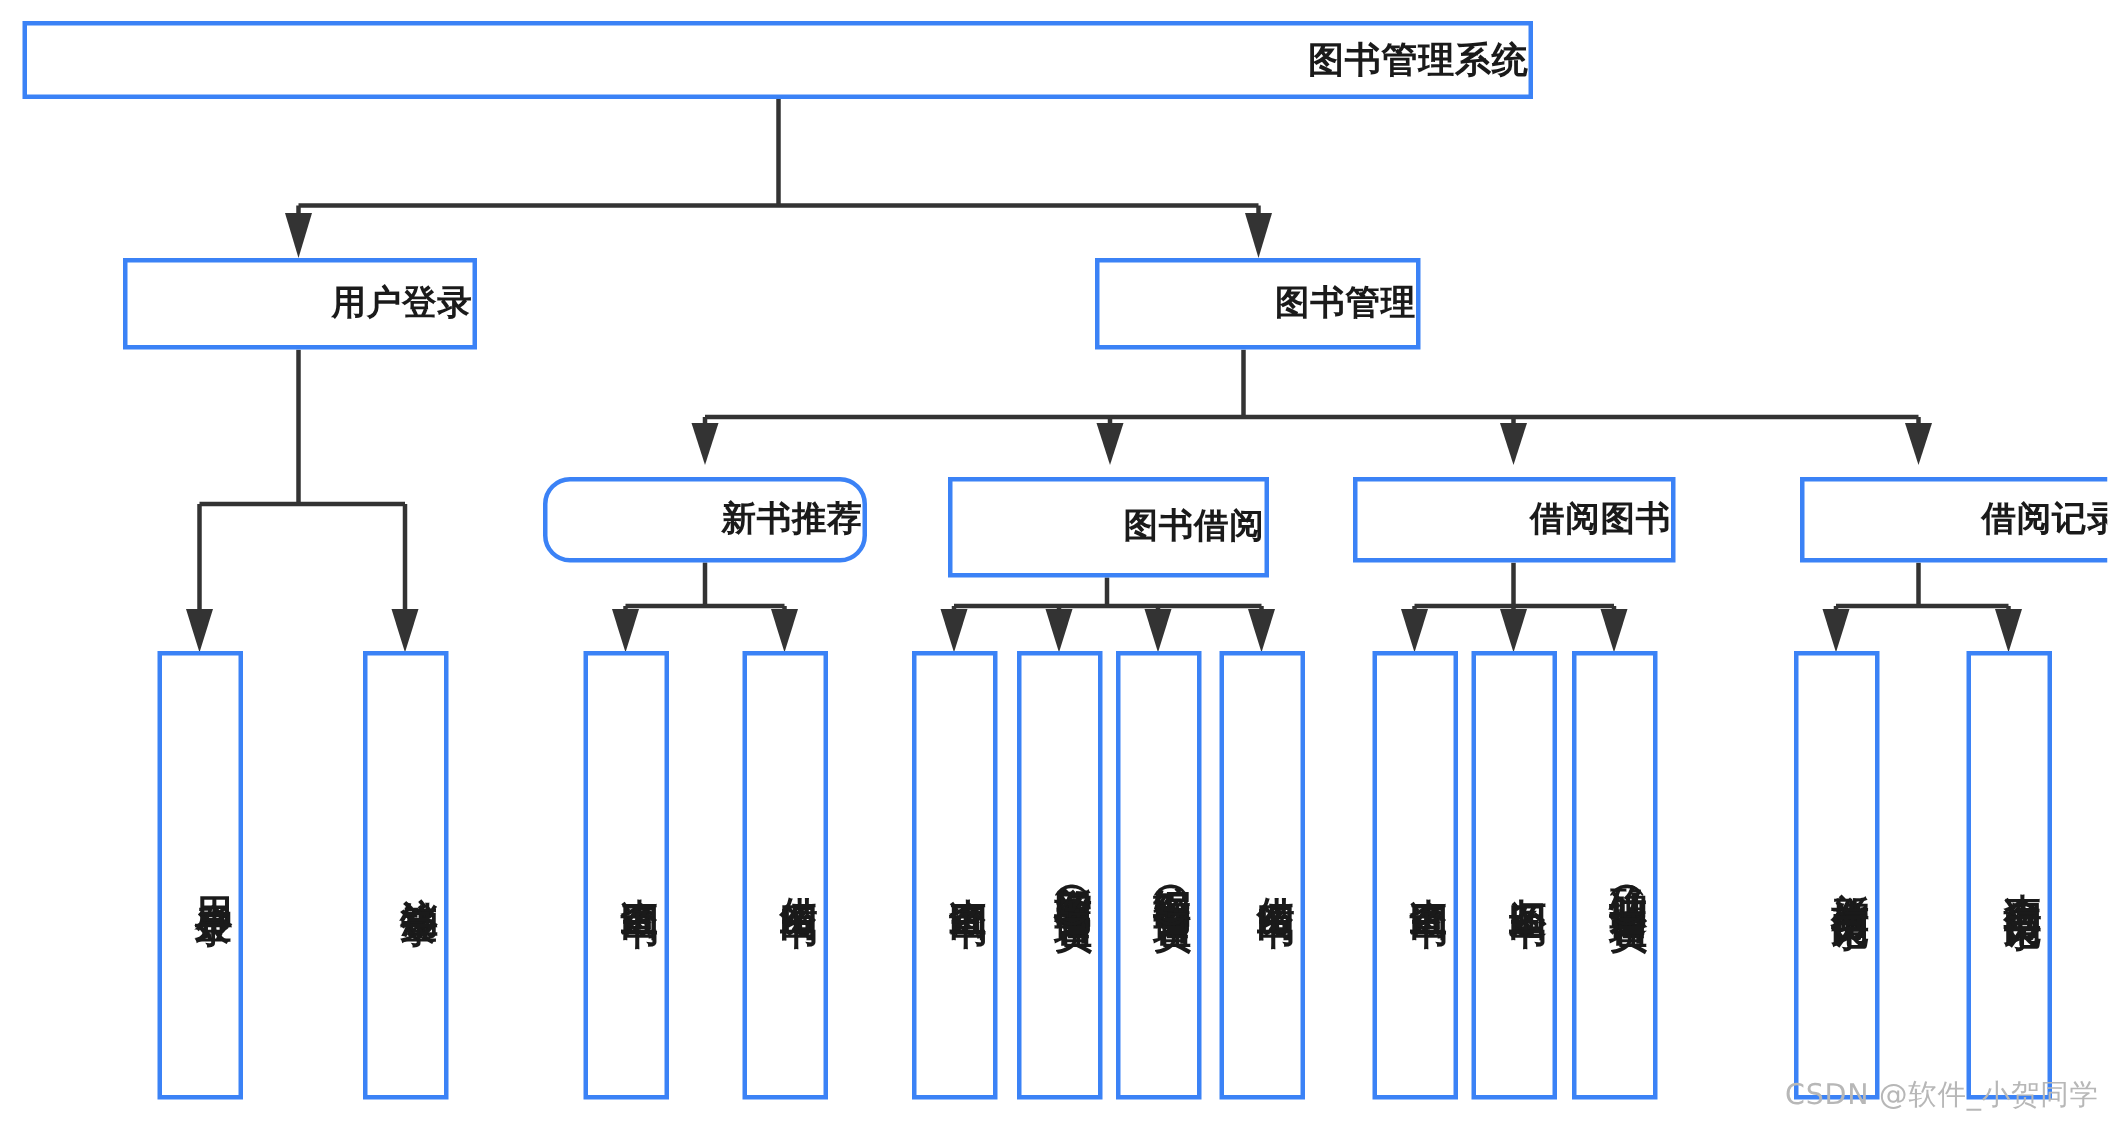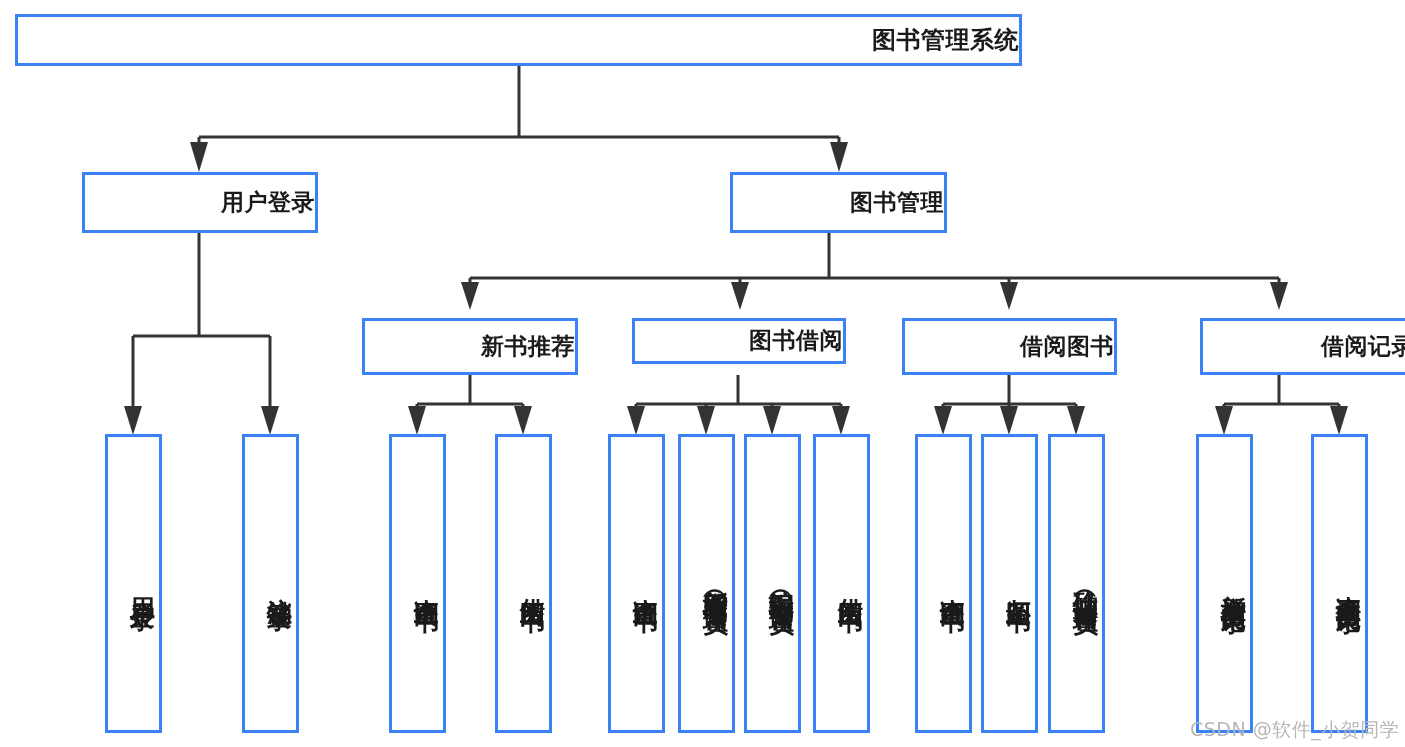--- a/index.html
+++ b/index.html
@@ -152,25 +152,25 @@
   </div>
 
   <div class="node node-h" style="left:82px; top:172px; width:236px; height:61px;">
     <span>用户登录</span>
   </div>
 
   <div class="node node-h" style="left:712px; top:172px; width:217px; height:61px;margin-left:18px;">
     <span>图书管理</span>
   </div>
 
-  <div class="node node-h" style="left:362px; top:318px; width:216px; height:57px;">
+  <div class="node node-h" style="left:362px; top:318px; width:216px; height:57px;border-radius:18px;">
     <span>新书推荐</span>
   </div>
 
-  <div class="node node-h" style="left:632px; top:318px; width:214px; height:46px;">
+  <div class="node node-h" style="left:632px; top:318px; width:214px; height:67px;">
     <span>图书借阅</span>
   </div>
 
   <div class="node node-h" style="left:902px; top:318px; width:215px; height:57px;">
     <span>借阅图书</span>
   </div>
 
   <div class="node node-h" style="left:1200px; top:318px; width:218px; height:57px;">
     <span>借阅记录</span>
   </div>

